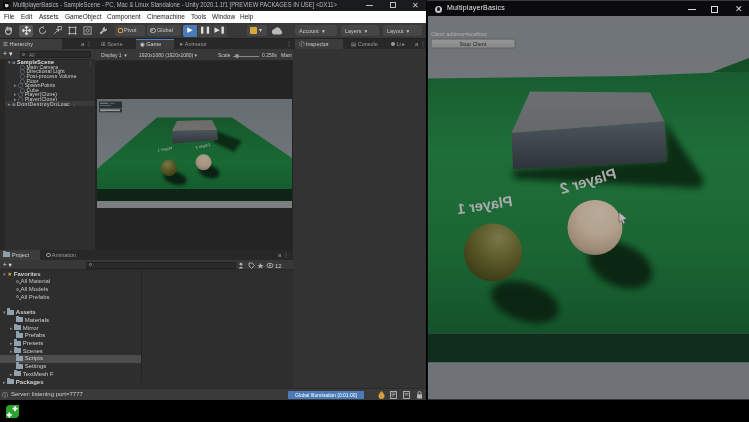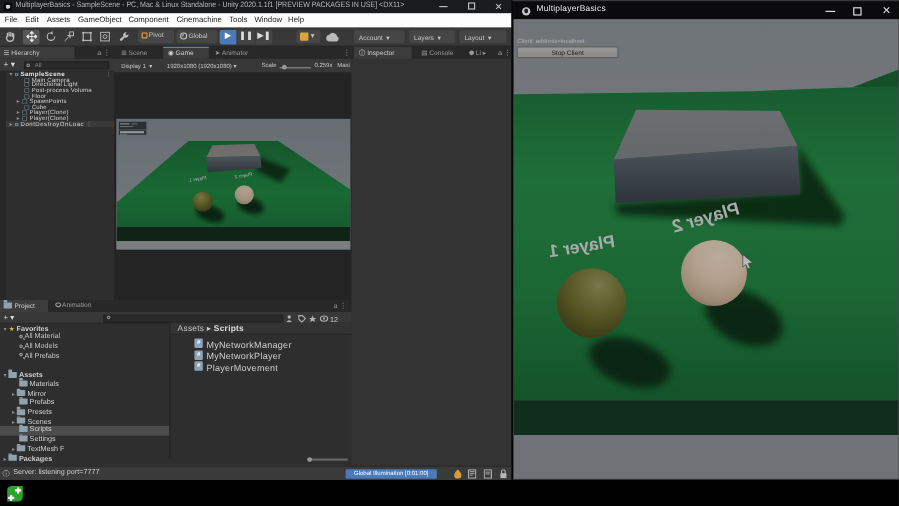--- a/index.html
+++ b/index.html
@@ -225,33 +225,20 @@
       <div class="abs" style="left:16px;top:46.8px;"><span class="fold"></span> Materials</div>
       <div class="abs" style="left:10px;top:54.5px;"><span style="color:#8a8a8a;font-size:5px">▸</span> <span class="fold"></span> Mirror</div>
       <div class="abs" style="left:16px;top:62.2px;"><span class="fold"></span> Prefabs</div>
       <div class="abs" style="left:10px;top:70px;"><span style="color:#8a8a8a;font-size:5px">▸</span> <span class="fold"></span> Presets</div>
       <div class="abs" style="left:10px;top:77.7px;"><span style="color:#8a8a8a;font-size:5px">▸</span> <span class="fold"></span> Scenes</div>
       <div class="abs" style="left:0px;top:84.9px;width:141px;height:8px;background:#4c4c4c"></div>
       <div class="abs" style="left:16px;top:85.4px;"><span class="fold"></span> Scripts</div>
       <div class="abs" style="left:16px;top:93.1px;"><span class="fold"></span> Settings</div>
       <div class="abs" style="left:10px;top:100.8px;"><span style="color:#8a8a8a;font-size:5px">▸</span> <span class="fold"></span> TextMesh F</div>
       <div class="abs" style="left:3px;top:108.6px;"><span style="color:#8a8a8a;font-size:5px">▸</span> <span class="fold"></span> <b>Packages</b></div>
-    </div>
-    <div id="projfiles" class="abs" style="left:142px;top:19px;width:151px;height:119px;font-size:6px;color:#cfcfcf;white-space:nowrap;">
-      <div class="abs" style="left:0;top:0;width:151px;height:10px;background:#333;border-bottom:1px solid #282828;">
-        <span class="abs" style="left:6px;top:1px;color:#c4c4c4;font-size:7px;letter-spacing:0.2px">Assets ▸ <b style="color:#dedede">Scripts</b></span>
-      </div>
-      <div class="cs" style="left:20px;top:13px;">#</div>
-      <div class="abs" style="left:30px;top:13.5px;font-size:7.5px;letter-spacing:0.25px">MyNetworkManager</div>
-      <div class="cs" style="left:20px;top:22.5px;">#</div>
-      <div class="abs" style="left:30px;top:23px;font-size:7.5px;letter-spacing:0.25px">MyNetworkPlayer</div>
-      <div class="cs" style="left:20px;top:32px;">#</div>
-      <div class="abs" style="left:30px;top:32.5px;font-size:7.5px;letter-spacing:0.25px">PlayerMovement</div>
-      <div class="abs" style="left:115px;top:113px;width:33px;height:1.5px;background:#666;border-radius:1px"></div>
-      <div class="abs" style="left:114px;top:111.5px;width:4px;height:4px;background:#999;border-radius:50%"></div>
     </div>
   </div>
 
   <div class="abs" style="left:0;top:388px;width:426px;height:12px;background:#3a3a3a;border-top:1px solid #2a2a2a;">
     <span class="abs" style="left:2px;top:2px;color:#ccc;font-size:6px;">ⓘ</span>
     <span class="abs" style="left:11px;top:2px;color:#cfcfcf;font-size:6px;">Server: listening port=7777</span>
     <div class="abs" style="left:288px;top:1.5px;width:76px;height:8px;background:#4b7ab8;border-radius:1px;color:#fff;font-size:5px;text-align:center;padding-top:1.2px;">Global Illumination [0:01:00]</div>
     <svg class="abs" style="left:378px;top:2px" width="7" height="8" viewBox="0 0 7 8">
         <path d="M3.5 0 C5.5 2 6.5 3.5 6.5 5 A3 3 0 0 1 0.5 5 C0.5 3.5 1.5 2 3.5 0 Z" fill="#d79c39"></path>
       </svg>

